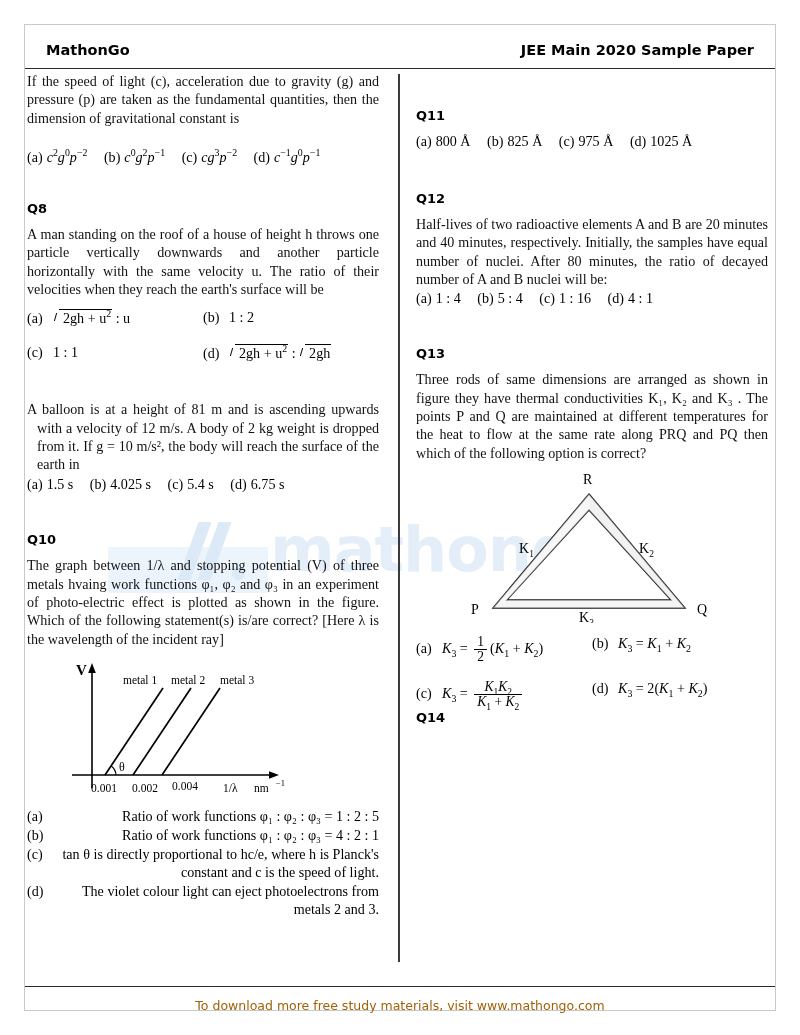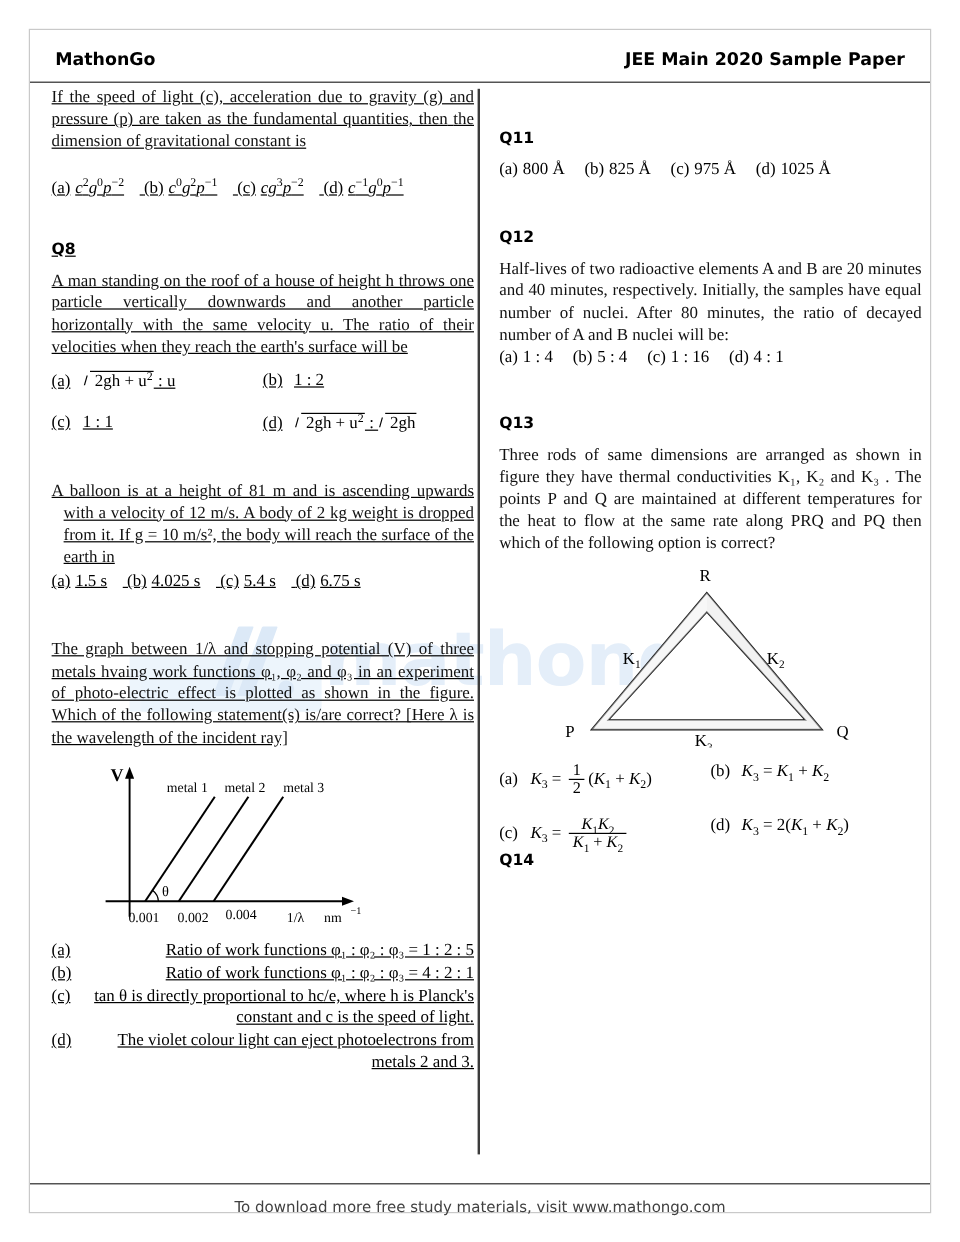--- a/index.html
+++ b/index.html
@@ -117,21 +117,21 @@
     right: 25px;
     top: 72px;
     bottom: 75px;
     z-index: 2;
   }
   .col {
     position: absolute;
     top: 0;
     bottom: 0;
   }
-  .col-left  { left: 18px;  width: 352px; text-decoration: underline; }
+  .col-left  { left: 2px;  width: 352px; }
   .col-right { left: 391px; width: 352px; }
   .col-divider {
     position: absolute;
     left: 373px;
     top: 2px;
     width: 2px;
     height: 888px;
     background: #3b3b3b;
     z-index: 3;
   }
@@ -146,21 +146,21 @@
     background: #2b2b2b;
     z-index: 3;
   }
   .footer {
     position: absolute;
     left: 0; right: 0;
     bottom: 22px;
     text-align: center;
     font-family: "DejaVu Sans", sans-serif;
     font-size: 12.5px;
-    color: #404040;
+    color: #a16207;
     z-index: 3;
   }
 
   
   .qlabel {
     font-family: "DejaVu Sans", sans-serif;
     font-weight: bold;
     font-size: 13px;
     color: #000;
     margin: 0 0 9px 0;
@@ -323,20 +323,21 @@
         <p class="qtext" style="padding-left:10px; text-indent:-10px;">A balloon is at a height of 81 m and is ascending upwards with a velocity of 12 m/s. A body of 2 kg weight is dropped from it. If g = 10 m/s², the body will reach the surface of the earth in</p>
         <div class="opts-inline" style="margin-top:2px;">
           <span class="ol">(a)</span><span class="ov">1.5 s</span>
           <span class="ol">(b)</span><span class="ov">4.025 s</span>
           <span class="ol">(c)</span><span class="ov">5.4 s</span>
           <span class="ol">(d)</span><span class="ov">6.75 s</span>
         </div>
       </div>
 
       <div style="margin-top:38px;">
+        <div class="qlabel">Q10</div>
         <p class="qtext">The graph between 1/λ and stopping potential (V) of three metals hvaing work functions φ₁, φ₂ and φ₃ in an experiment of photo-electric effect is plotted as shown in the figure. Which of the following statement(s) is/are correct? [Here λ is the wavelength of the incident ray]</p>
 
         <div class="graph-wrap">
           <svg width="290" height="140" viewBox="0 0 290 140">
 
             <line x1="34" y1="128" x2="34" y2="10" stroke="#000" stroke-width="1.6"></line>
             <polygon points="34,3 30.2,13 37.8,13" fill="#000"></polygon>
             <text x="18" y="15" font-family="Liberation Serif, serif" font-size="15" font-weight="bold" fill="#000">V</text>
 
             <line x1="14" y1="115" x2="214" y2="115" stroke="#000" stroke-width="1.6"></line>

